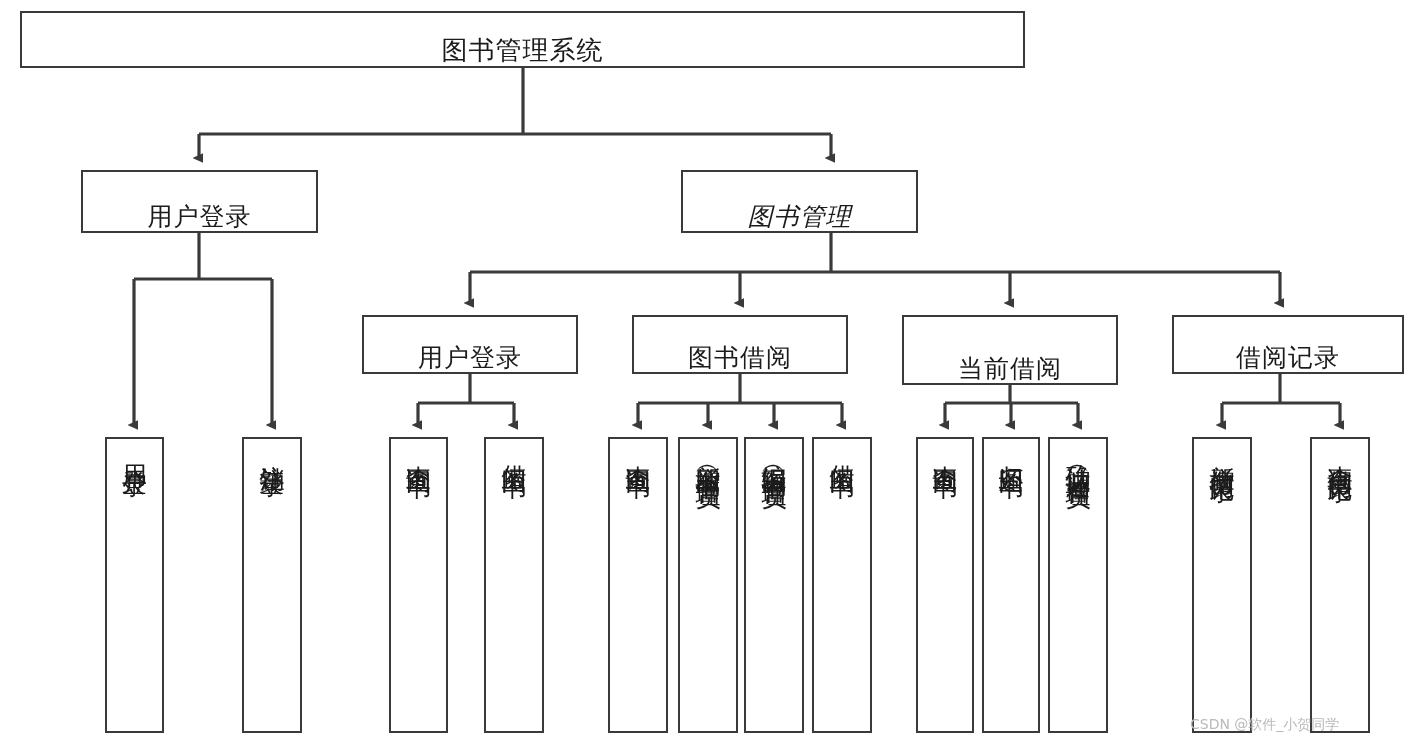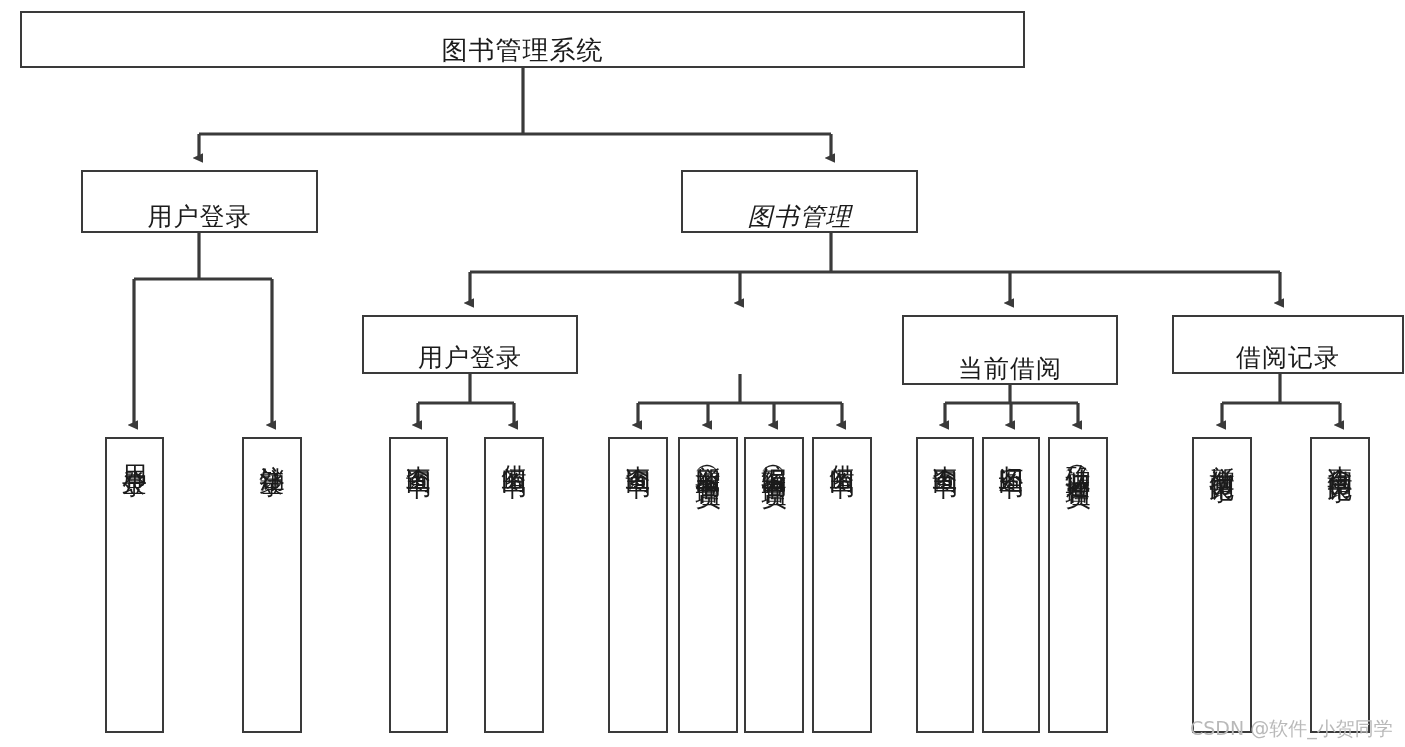--- a/index.html
+++ b/index.html
@@ -62,21 +62,21 @@
     white-space: normal;
     max-height: 284px;
   }
   .node.root .label {
     font-size: 26px;
   }
   #watermark {
     position: absolute;
     left: 1190px;
     top: 716px;
-    font-size: 19px;
+    font-size: 14px;
     color: #b9b9b9;
     white-space: nowrap;
     z-index: 3;
     font-family: "DejaVu Sans", "Liberation Sans", sans-serif;
   }
 </style>
 </head>
 <body>
 
 <div id="canvas">
@@ -138,20 +138,23 @@
   <div class="node horiz" style="left:81px; top:170px; width:237px; height:63px;">
     <span class="label">用户登录</span>
   </div>
   <div class="node horiz" style="left:681px; top:170px; width:237px; height:63px;font-style:italic;">
     <span class="label">图书管理</span>
   </div>
 
   <div class="node horiz" style="left:362px; top:315px; width:216px; height:59px;">
     <span class="label">用户登录</span>
   </div>
+  <div class="node horiz" style="left:632px; top:315px; width:216px; height:59px;">
+    <span class="label">图书借阅</span>
+  </div>
   <div class="node horiz" style="left:902px; top:315px; width:216px; height:70px;">
     <span class="label">当前借阅</span>
   </div>
   <div class="node horiz" style="left:1172px; top:315px; width:232px; height:59px;">
     <span class="label">借阅记录</span>
   </div>
 
   <div class="node vert" style="left:105px; top:437px; width:59px; height:296px;">
     <span class="label">用户登录</span>
   </div>

